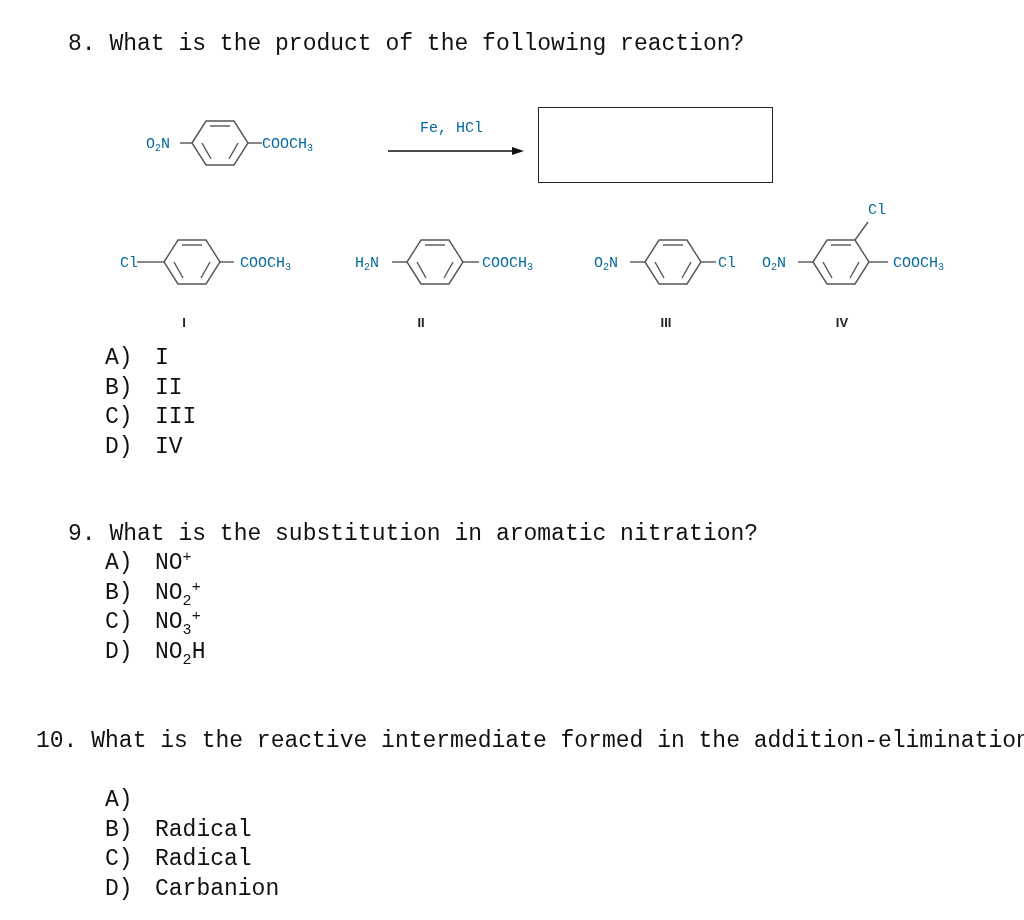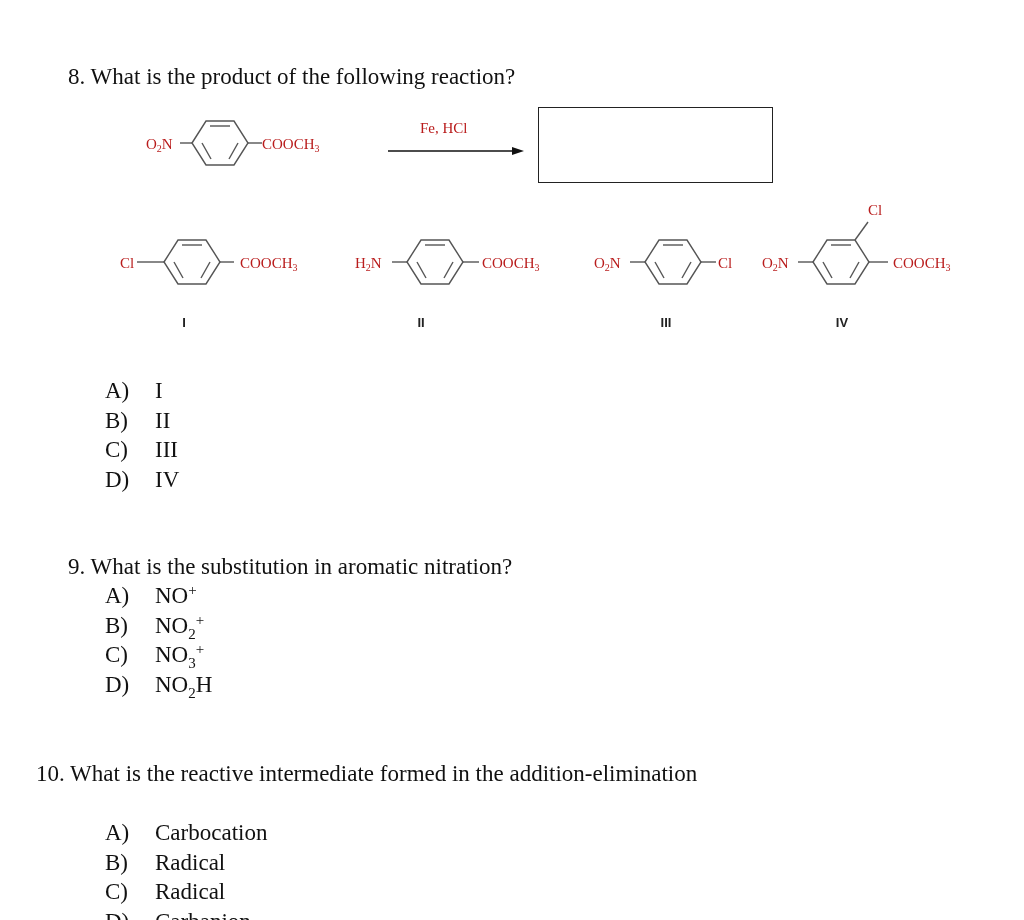--- a/index.html
+++ b/index.html
@@ -1,22 +1,22 @@
 <!DOCTYPE html>
 <html><head>
 <meta charset="utf-8">
 <style>
   html, body { margin: 0; padding: 0; background: #ffffff; }
   body { width: 1024px; height: 920px; position: relative; overflow: hidden; color: #111; }
-  .serif { font-family: Liberation Serif, serif; font-size: 23px; margin-top: 32px; }
+  .serif { font-family: Liberation Mono, monospace; font-size: 23px; }
   .abs { position: absolute; white-space: nowrap; }
   .qline { line-height: 29.5px; }
   .opt { display: flex; line-height: 29.5px; }
   .opt .lt { width: 50px; }
-  .chem { font-family: Liberation Serif, serif; font-size: 15px; color: #b91c1c; }
+  .chem { font-family: Liberation Mono, monospace; font-size: 15px; color: #0369a1; }
   .chem sub { font-size: 10px; vertical-align: -3px; line-height: 0; }
   .roman { font-family: "Liberation Sans", "DejaVu Sans", sans-serif; font-weight: bold; font-size: 13px; color: #222; text-align: center; width: 40px; }
   sub.f, sup.f { font-size: 15px; line-height: 0; }
   sub.f { vertical-align: -6px; }
   sup.f { vertical-align: 8px; }
   svg { position: absolute; overflow: visible; }
 </style>
 </head>
 <body>
 
@@ -161,21 +161,20 @@
       <span><span>NO</span><sub class="f">2</sub><span>H</span></span>
     </div>
 </div>
 
 <div class="abs serif" style="left:36px; top:727px;">
   <div class="qline"><span>10.</span> <span>What is the reactive intermediate formed in the addition-elimination</span></div>
 </div>
 <div class="abs serif" style="left:105px; top:786px;">
   <div class="opt">
       <span class="lt">A)</span>
-      <span>Carbocation</span>
     </div>
   <div class="opt">
       <span class="lt">B)</span>
       <span>Radical</span>
     </div>
   <div class="opt">
       <span class="lt">C)</span>
       <span>Radical</span>
     </div>
   <div class="opt">

